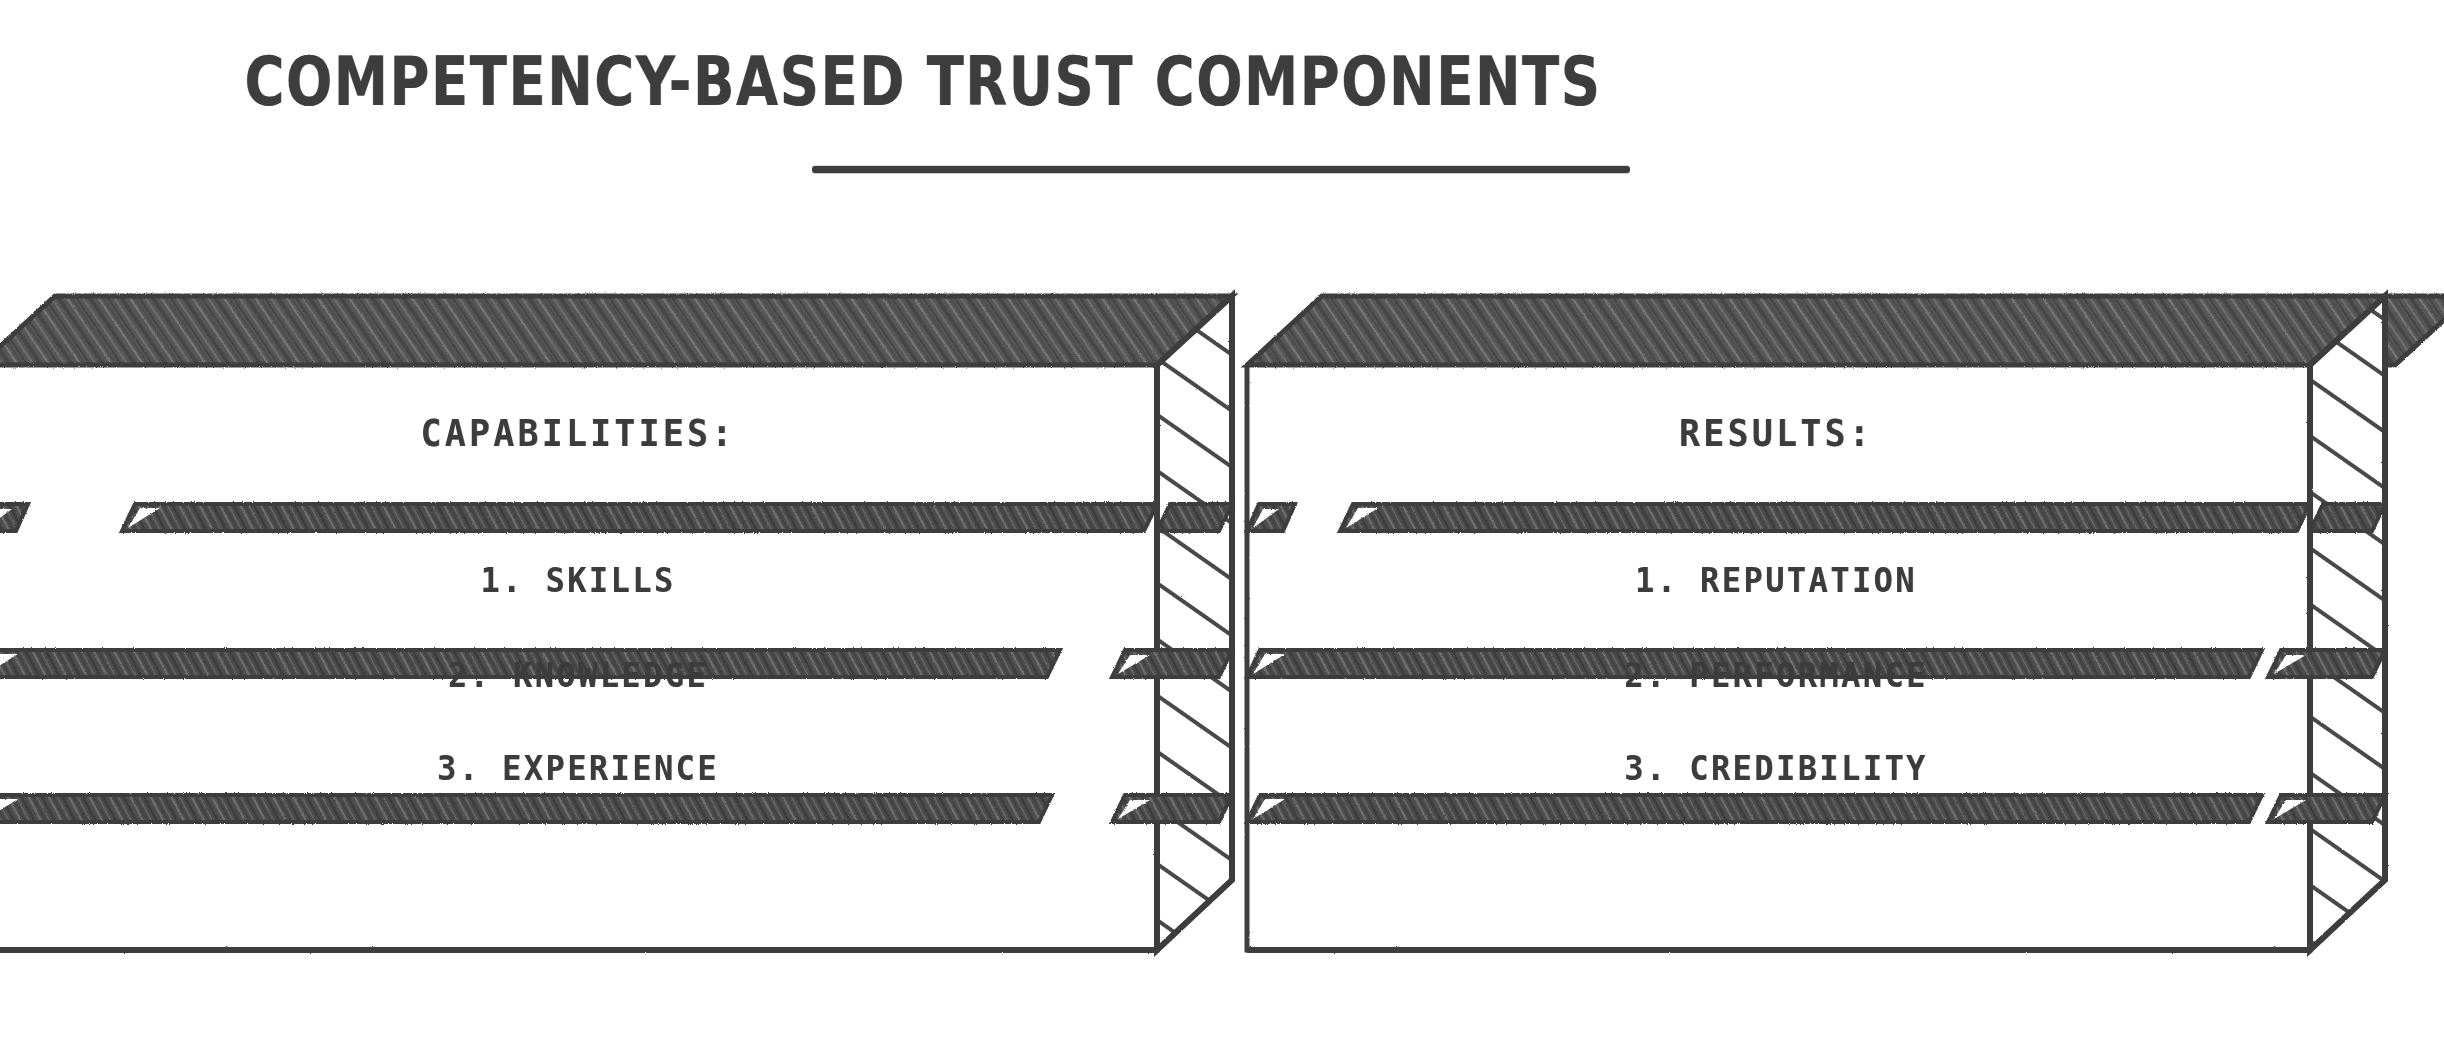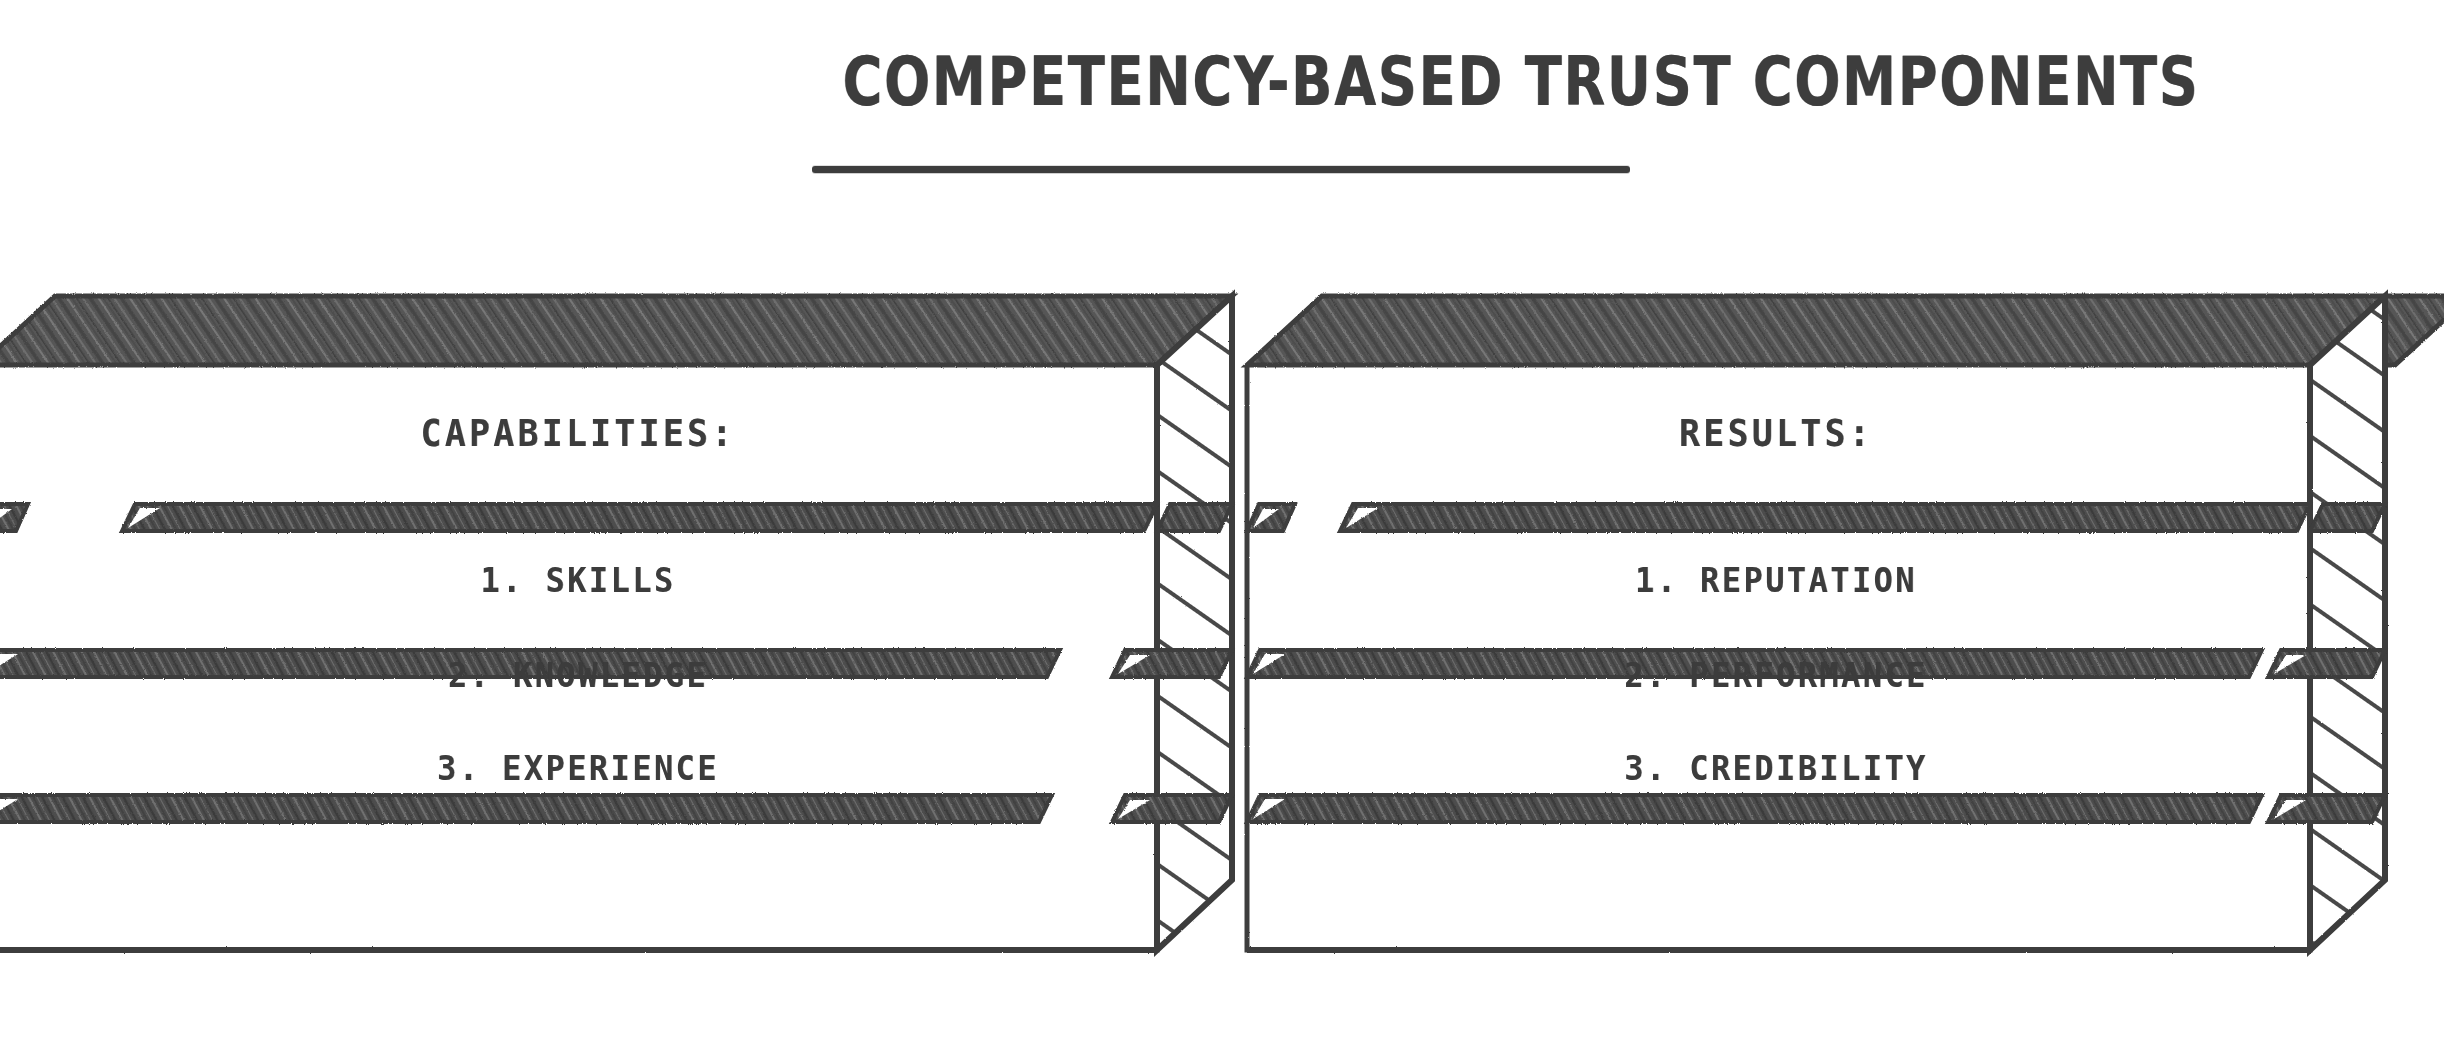--- a/index.html
+++ b/index.html
@@ -22,21 +22,21 @@
     height: 1061px;
     background: #ffffff;
   }
 
   
   .title-wrap {
     position: absolute;
     left: 0;
     top: 46px;
     width: 2444px;
-    text-align: right;
+    text-align: left;
   }
   .page-title {
     font-family: "DejaVu Sans", "Liberation Sans", sans-serif;
     font-weight: 700;
     font-size: 68px;
     line-height: 72px;
     letter-spacing: 2px;
     color: #3d3d3d;
     transform: scaleX(0.80);
     transform-origin: center center;

